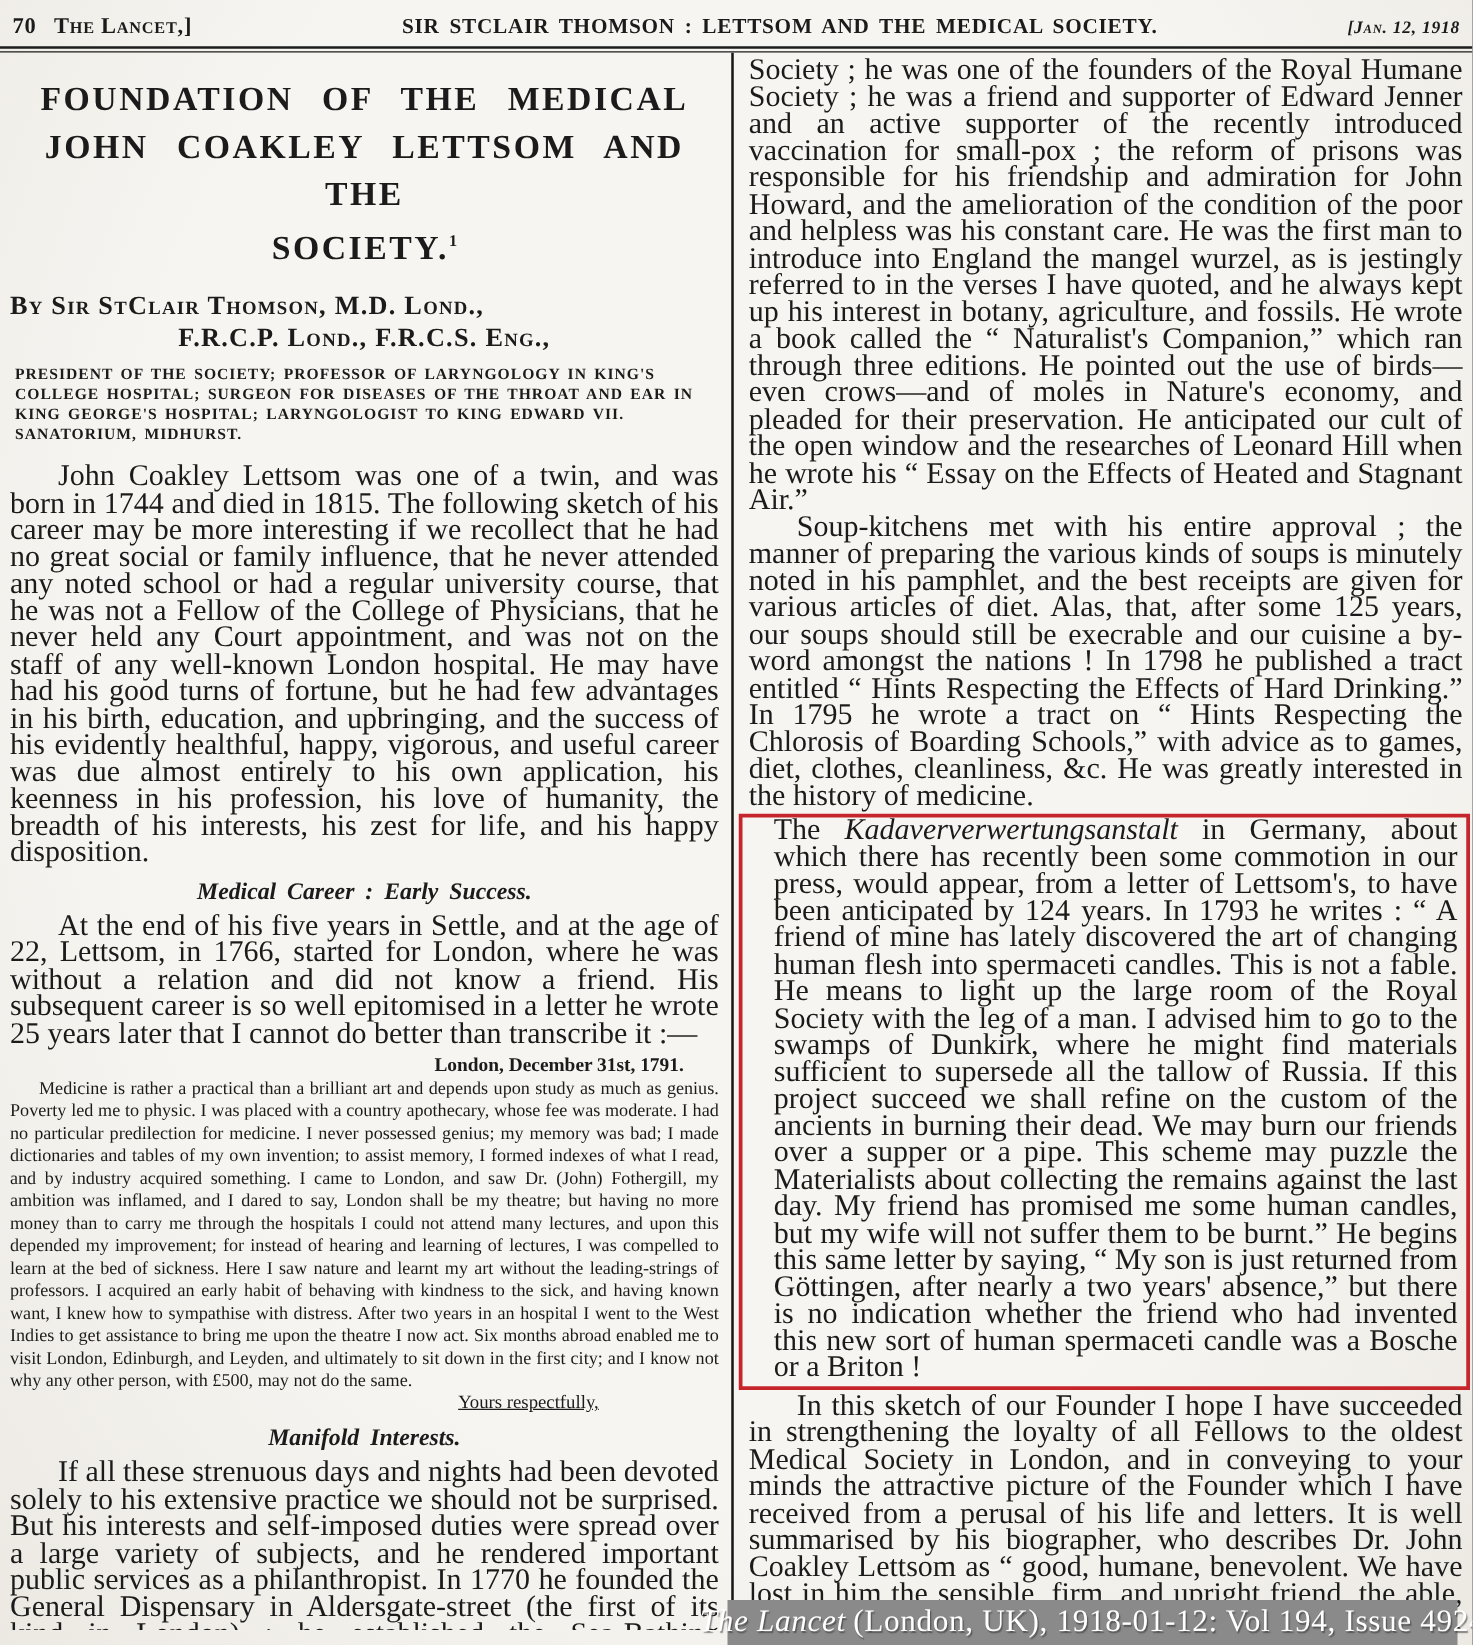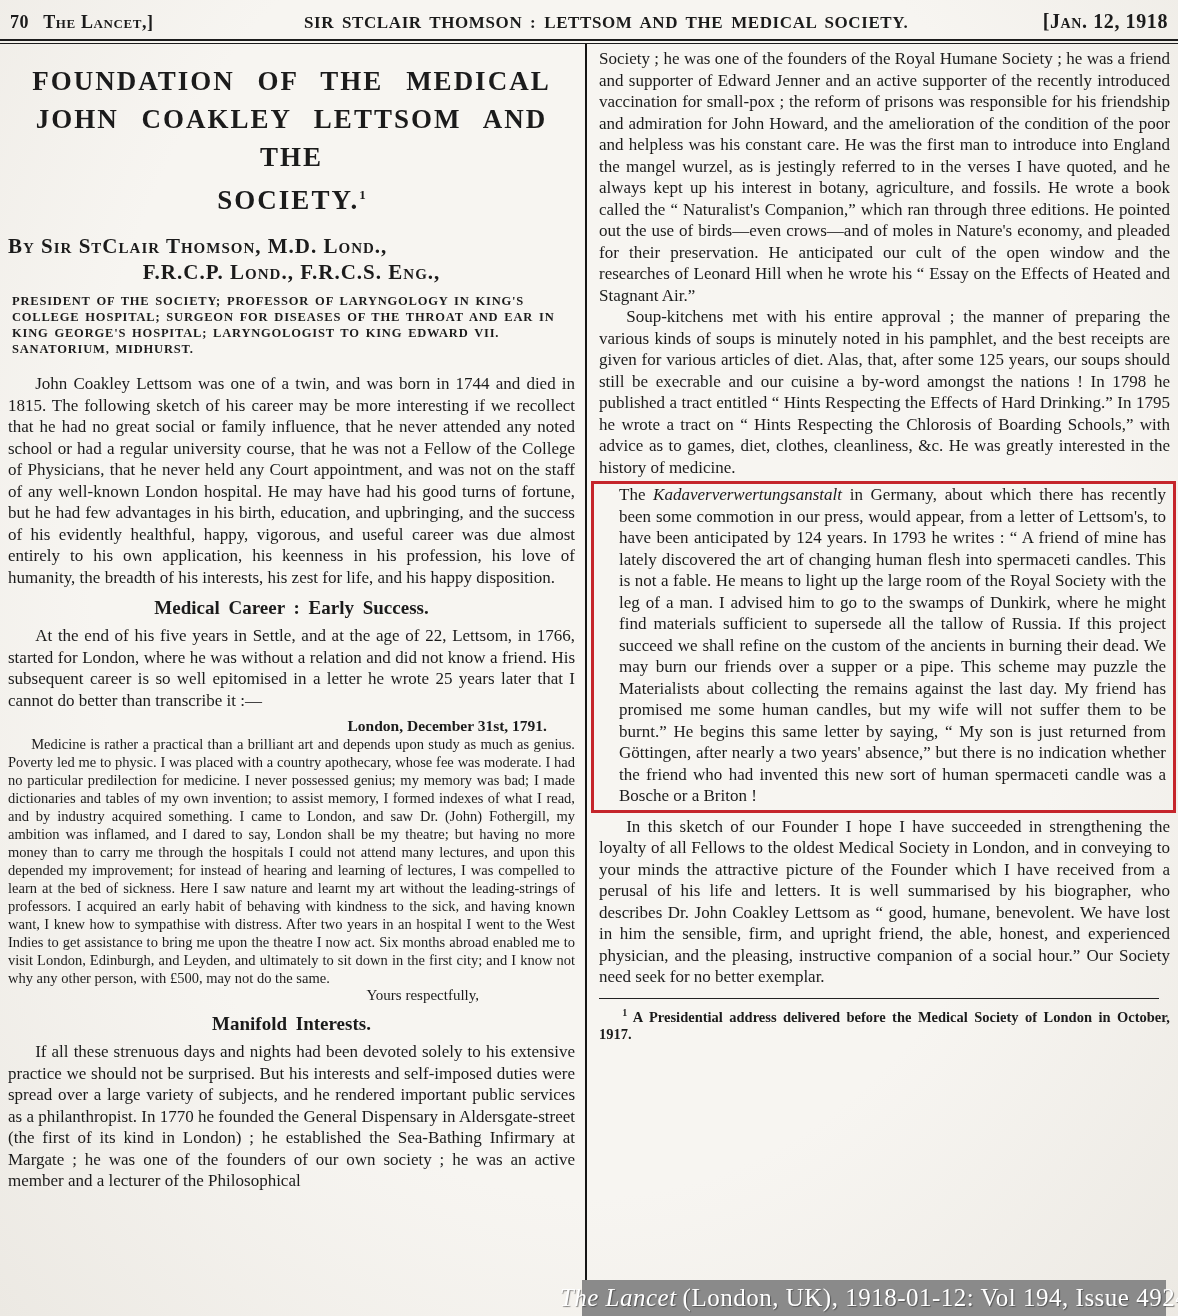--- a/index.html
+++ b/index.html
@@ -16,21 +16,21 @@
   }
   .masthead{
     display:flex;align-items:baseline;
     padding:10px 10px 4px 10px;
     font-weight:bold;font-size:17px;letter-spacing:0.6px;
     white-space:nowrap;
   }
   .masthead .pgnum{margin-right:14px;font-size:18px;}
   .masthead .journal{margin-right:40px;font-variant:small-caps;font-size:18px;}
   .masthead .running{flex:1;text-align:center;font-size:17px;word-spacing:3px;}
-  .masthead .date{margin-left:24px;font-variant:small-caps;font-size:20px;}
+  .masthead .date{margin-left:24px;font-variant:small-caps;font-size:14px;font-style:italic;}
   .double-rule{
     height:2px;
     border-top:2px solid #1d1d1d;
     border-bottom:1px solid #1d1d1d;
     margin:2px 0 0 0;
   }
   .columns{
     display:flex;
     height:1262px;
     overflow:hidden;
@@ -58,30 +58,30 @@
   }
   .byline2{
     text-align:center;font-variant:small-caps;font-weight:bold;
     font-size:21px;line-height:26px;letter-spacing:1px;
   }
   .affiliation{
     font-size:12.5px;line-height:16px;
     font-weight:bold;letter-spacing:0.8px;margin:8px 4px 0 4px;word-spacing:2px;
   }
   p{margin:0;text-align:justify;}
-  .body-text{font-size:17px;line-height:21.5px;}
+  .body-text{font-size:24px;line-height:21.5px;}
   .indent{text-indent:1.6em;}
   .first-para{margin-top:16px;}
   .section-heading{
-    text-align:center;font-weight:bold;
+    text-align:center;font-style:italic;font-weight:bold;
     font-size:19px;margin:9px 0 6px 0;word-spacing:4px;
   }
   .letter{font-size:14.5px;line-height:18px;}
   .letter-dateline{text-align:right;padding-right:28px;font-size:15.5px;font-weight:bold;margin-top:6px;}
-  .letter-val{text-align:right;padding-right:96px;font-size:15px;}
+  .letter-val{text-align:right;padding-right:96px;font-size:15px;text-decoration:underline;}
   .letter-sig{text-align:right;padding-right:52px;font-size:15px;font-variant:small-caps;letter-spacing:1.5px;}
   .highlight-box{
     border:3px solid #c5252b;
     margin:3px -6px 3px -8px;
     padding:0 7px 3px 25px;
   }
   .em{font-style:italic;}
   .footnote-rule{border-top:1.5px solid #222;margin:10px 0 5px 0;width:98%;}
   .footnote{font-size:14.5px;line-height:18px;font-weight:bold;}
   .footnote sup{font-size:10px;}

